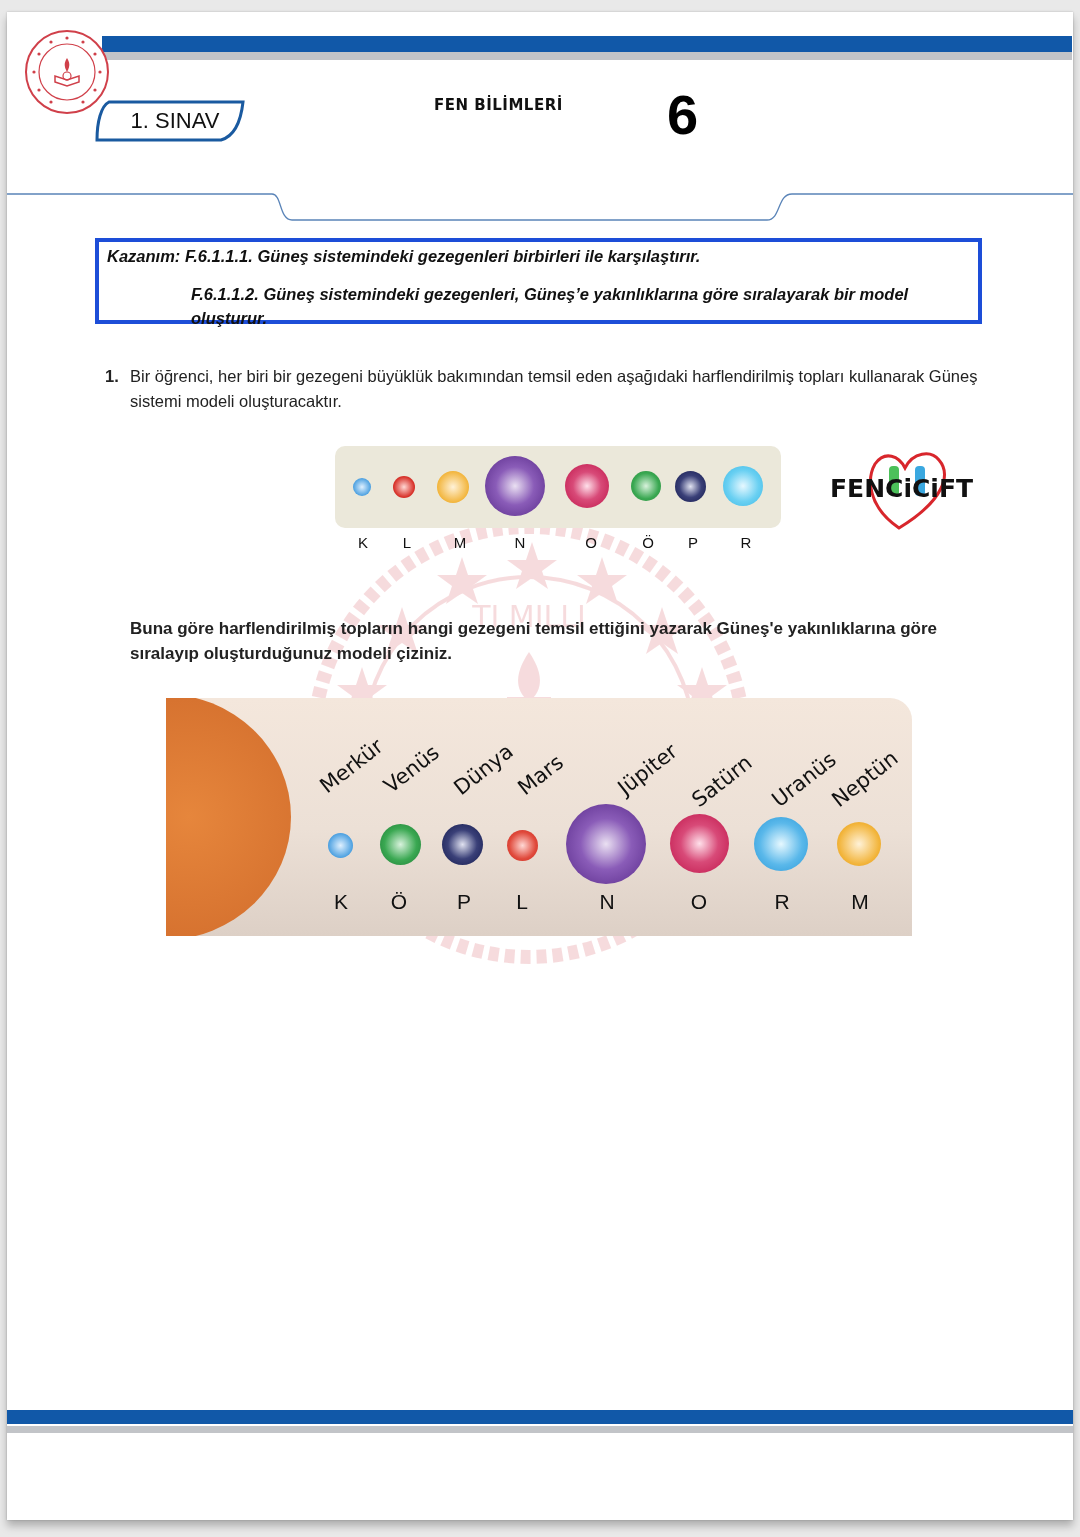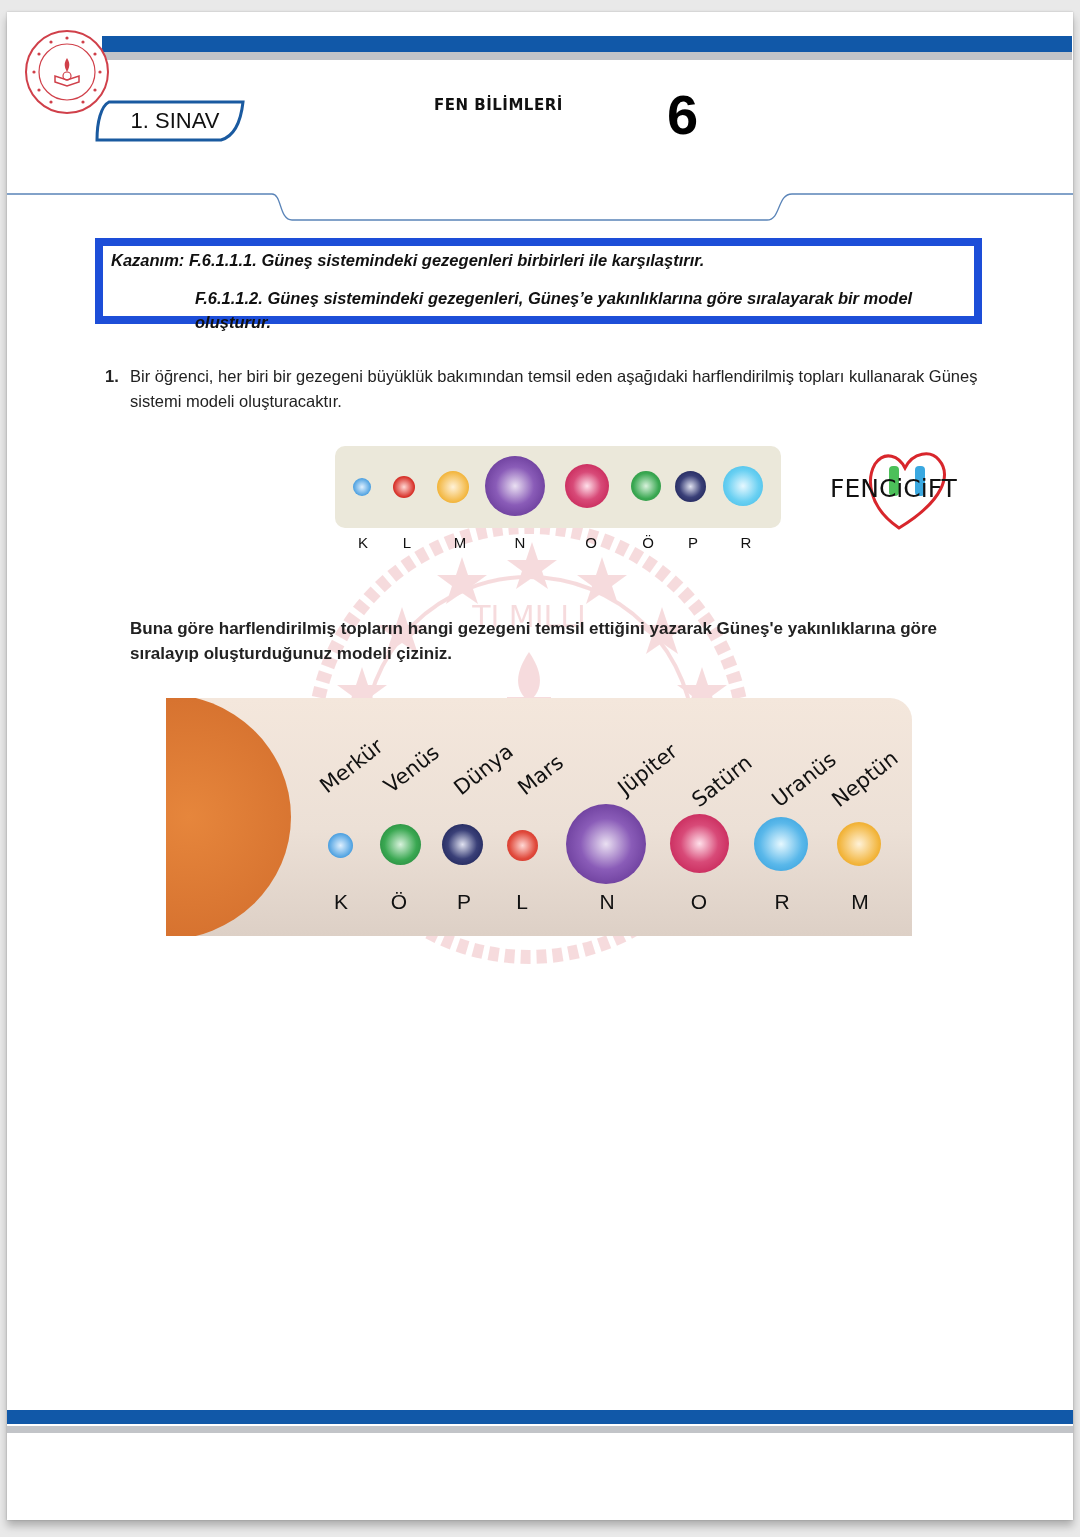--- a/index.html
+++ b/index.html
@@ -7,31 +7,31 @@
   .page{position:absolute;left:7px;top:12px;width:1066px;height:1508px;background:#fff;box-shadow:0 6px 8px rgba(0,0,0,0.25),0 0 2px rgba(0,0,0,0.2);}
   .topbar-blue{position:absolute;left:95px;top:24px;width:970px;height:16px;background:#1158a8;}
   .topbar-gray{position:absolute;left:95px;top:40px;width:970px;height:8px;background:#c2c4c8;}
   .seal{position:absolute;left:18px;top:18px;width:80px;height:80px;border-radius:50%;border:2px solid #d0404a;background:#fff;}
   .seal svg{position:absolute;left:0;top:0;}
   .exam-tab{position:absolute;left:88px;top:88px;width:150px;height:34px;}
   .exam-tab-label{position:absolute;left:0;top:0;width:150px;height:42px;line-height:42px;text-align:center;font-size:22px;color:#111;padding-left:10px;box-sizing:border-box;}
   .title{position:absolute;left:427px;top:84px;font-family:"DejaVu Sans",sans-serif;font-weight:bold;font-size:15px;color:#111;letter-spacing:0.5px;}
   .grade{position:absolute;left:660px;top:70px;font-family:"Liberation Sans",sans-serif;font-weight:bold;font-size:56px;color:#000;}
   .header-line{position:absolute;left:0;top:0;}
-  .kazanim{position:absolute;left:88px;top:226px;width:887px;height:86px;border:8px solid #1d4ed8;box-sizing:border-box;font-style:italic;font-weight:bold;font-size:16.5px;color:#111;}
+  .kazanim{position:absolute;left:88px;top:226px;width:887px;height:86px;border:4px solid #1d4ed8;box-sizing:border-box;font-style:italic;font-weight:bold;font-size:16.5px;color:#111;}
   .kaz1{position:absolute;left:8px;top:5px;}
   .kaz2{position:absolute;left:92px;top:40px;line-height:24px;width:790px;}
   .question{position:absolute;left:98px;top:352px;width:880px;font-size:16.5px;color:#222;line-height:25px;}
   .qnum{position:absolute;left:0;top:0;font-weight:bold;}
   .qtext{position:absolute;left:25px;top:0;width:850px;}
   .ballbox{position:absolute;left:328px;top:434px;width:446px;height:82px;background:#ebe8da;border-radius:10px;}
   .ball{position:absolute;border-radius:50%;}
   .letter{position:absolute;font-size:15px;color:#111;text-align:center;width:20px;}
   .logo{position:absolute;left:820px;top:436px;width:145px;height:85px;}
-  .logo-text{position:absolute;left:3px;top:26px;font-family:"DejaVu Sans",sans-serif;font-weight:normal;font-size:25px;color:#111;letter-spacing:0px;}
+  .logo-text{position:absolute;left:3px;top:26px;font-family:"DejaVu Sans",sans-serif;font-weight:bold;font-size:25px;color:#111;letter-spacing:0px;}
   .watermark{position:absolute;left:295px;top:505px;width:455px;height:450px;opacity:0.18;}
   .q2{position:absolute;left:123px;top:604px;width:870px;font-weight:bold;font-size:17px;color:#222;line-height:25px;}
   .model{position:absolute;left:159px;top:686px;width:746px;height:238px;background:linear-gradient(180deg,#f4e7dc 0%,#ece0d6 55%,#ddd0c6 100%);border-top-right-radius:22px;overflow:hidden;}
   .sun{position:absolute;left:-130px;top:-4px;width:255px;height:246px;border-radius:50%;background:radial-gradient(circle at 60% 50%,#e6863c 0%,#d77330 60%,#c7652a 100%);}
   .planet-name{position:absolute;font-family:"DejaVu Sans",sans-serif;font-size:21px;color:#111;transform-origin:left bottom;transform:rotate(-38deg);white-space:nowrap;}
   .mletter{position:absolute;font-size:21px;color:#111;width:24px;text-align:center;}
   .bottombar-blue{position:absolute;left:0;top:1398px;width:1066px;height:14px;background:#1158a8;}
   .bottombar-gray{position:absolute;left:0;top:1414px;width:1066px;height:7px;background:#c2c4c8;}
 </style>
 </head>

